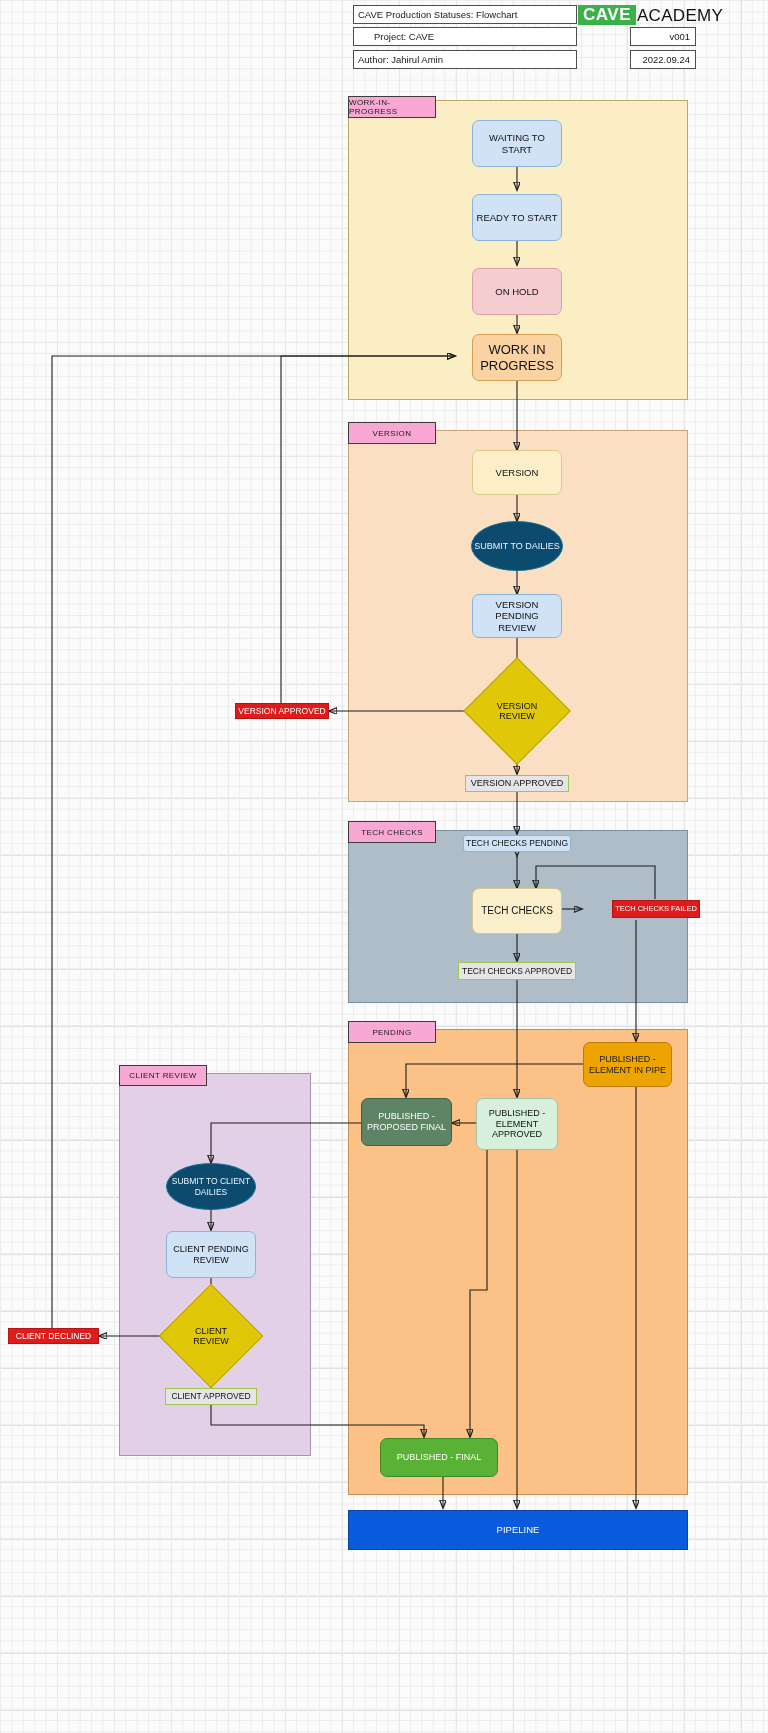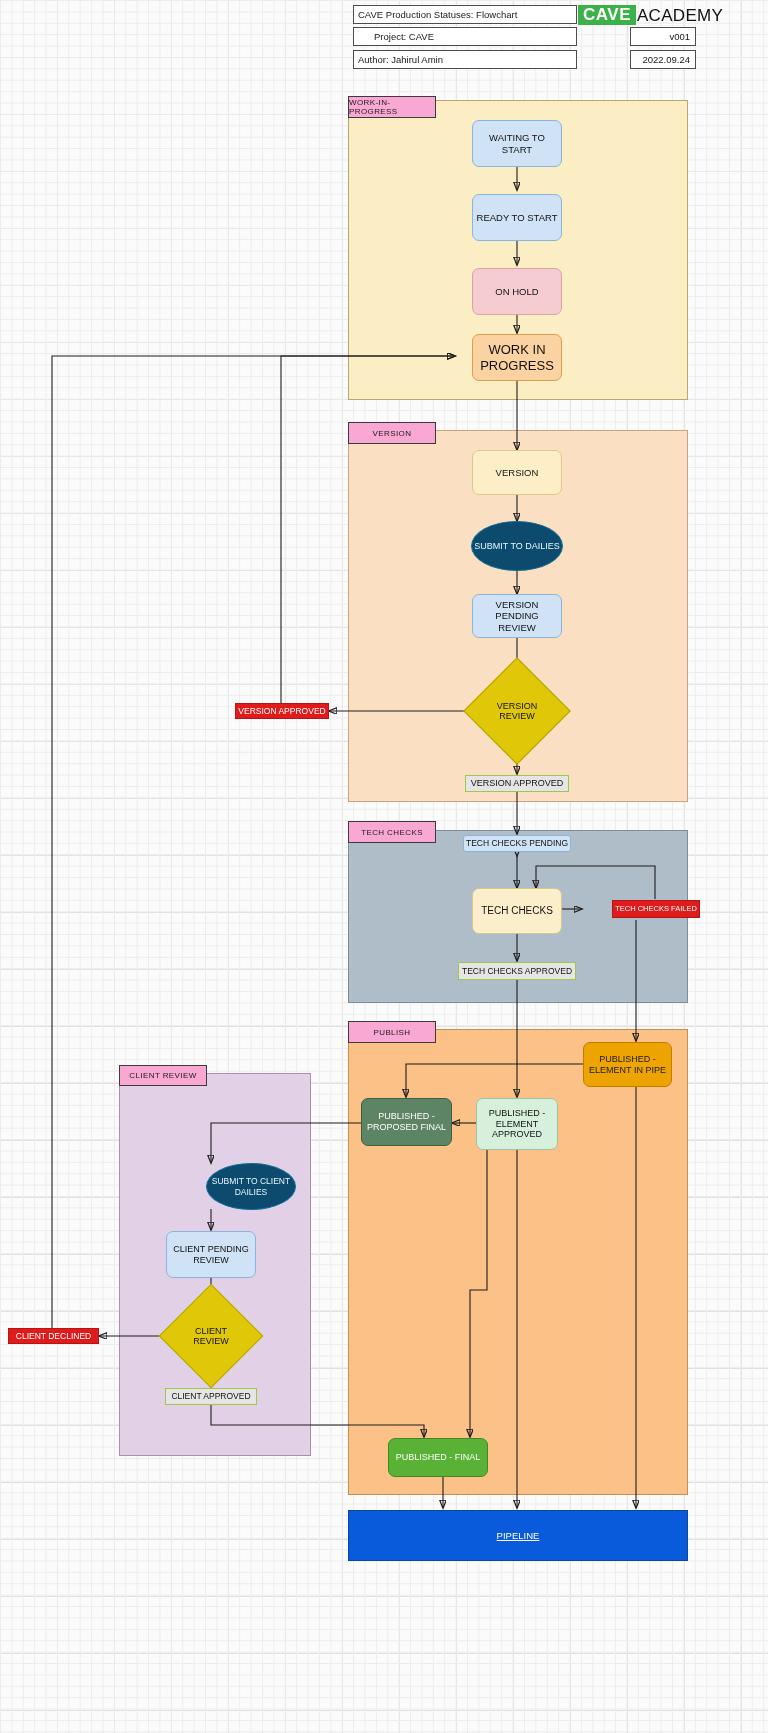--- a/index.html
+++ b/index.html
@@ -124,21 +124,21 @@
 
 <div class="abs lane lane-wip" style="left:348px;top:100px;width:340px;height:300px;"></div>
 <div class="abs lane lane-version" style="left:348px;top:430px;width:340px;height:372px;"></div>
 <div class="abs lane lane-tech" style="left:348px;top:830px;width:340px;height:173px;"></div>
 <div class="abs lane lane-publish" style="left:348px;top:1029px;width:340px;height:466px;"></div>
 <div class="abs lane lane-client" style="left:119px;top:1073px;width:192px;height:383px;"></div>
 
 <div class="abs lane-label" style="left:348px;top:96px;width:88px;height:22px;">WORK-IN-PROGRESS</div>
 <div class="abs lane-label" style="left:348px;top:422px;width:88px;height:22px;">VERSION</div>
 <div class="abs lane-label" style="left:348px;top:821px;width:88px;height:22px;">TECH CHECKS</div>
-<div class="abs lane-label" style="left:348px;top:1021px;width:88px;height:22px;">PUBLISH</div>
+<div class="abs lane-label" style="left:348px;top:1021px;width:88px;height:22px;">PENDING</div>
 <div class="abs lane-label" style="left:119px;top:1065px;width:88px;height:21px;">CLIENT REVIEW</div>
 
 <svg class="wires">
   <defs>
     <marker id="ah" markerWidth="9" markerHeight="9" refX="7.2" refY="3" orient="auto" markerUnits="strokeWidth">
       <path d="M0,0 L7.5,3 L0,6 z" fill="#1d1d1d" stroke="none"></path>
     </marker>
     <marker id="ahs" markerWidth="9" markerHeight="9" refX="7.2" refY="3" orient="auto" markerUnits="strokeWidth">
       <path d="M0,0 L7.5,3 L0,6 z" fill="#1d1d1d" stroke="none"></path>
     </marker>
@@ -237,31 +237,31 @@
 <div class="abs node rrect t-amber" style="left:583px;top:1042px;width:89px;height:45px;font-size:9px;white-space:pre-line;">PUBLISHED -
 ELEMENT IN PIPE</div>
 
 <div class="abs node rrect t-dgreen" style="left:361px;top:1098px;width:91px;height:48px;font-size:9px;white-space:pre-line;">PUBLISHED -
 PROPOSED FINAL</div>
 
 <div class="abs node rrect t-mint" style="left:476px;top:1098px;width:82px;height:52px;font-size:9px;white-space:pre-line;">PUBLISHED -
 ELEMENT
 APPROVED</div>
 
-<div class="abs node rrect t-brightgreen" style="left:388px;top:1438px;width:100px;height:39px;font-size:9px;">PUBLISHED - FINAL</div>
-
-<div class="abs node ellipse t-cyan" style="left:166px;top:1163px;width:90px;height:47px;font-size:8.5px;white-space:pre-line;margin-left:40px;">SUBMIT TO CLIENT
+<div class="abs node rrect t-brightgreen" style="left:380px;top:1438px;width:118px;height:39px;font-size:9px;">PUBLISHED - FINAL</div>
+
+<div class="abs node ellipse t-cyan" style="left:166px;top:1163px;width:90px;height:47px;font-size:8.5px;white-space:pre-line;">SUBMIT TO CLIENT
 DAILIES</div>
 
 <div class="abs node rrect t-blue" style="left:166px;top:1231px;width:90px;height:47px;font-size:9px;white-space:pre-line;">CLIENT PENDING
 REVIEW</div>
 
 <div class="abs diamond-wrap" style="left:174px;top:1299px;width:74px;height:74px;">
   <div class="diamond-shape"></div>
   <div class="diamond-text" style="font-size:9px;white-space:pre-line;">CLIENT
 REVIEW</div>
 </div>
 
 <div class="abs node srect t-red" style="left:8px;top:1328px;width:91px;height:16px;font-size:8.5px;">CLIENT DECLINED</div>
 
 <div class="abs node srect t-green" style="left:165px;top:1388px;width:92px;height:17px;font-size:8.5px;">CLIENT APPROVED</div>
 
-<div class="abs node srect t-pipeline" style="left:348px;top:1510px;width:340px;height:51px;font-size:9.5px;text-decoration:underline;">PIPELINE</div>
+<div class="abs node srect t-pipeline" style="left:348px;top:1510px;width:340px;height:40px;font-size:9.5px;">PIPELINE</div>
 
 </body></html>

